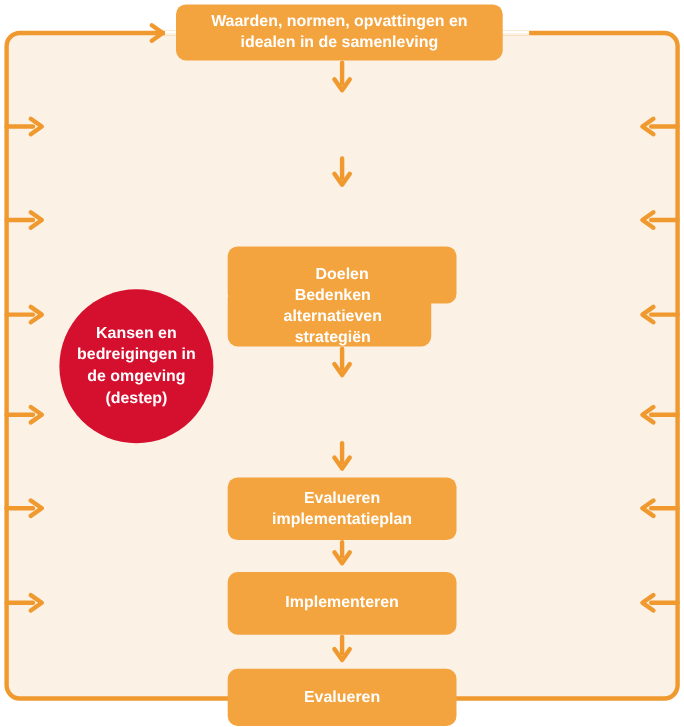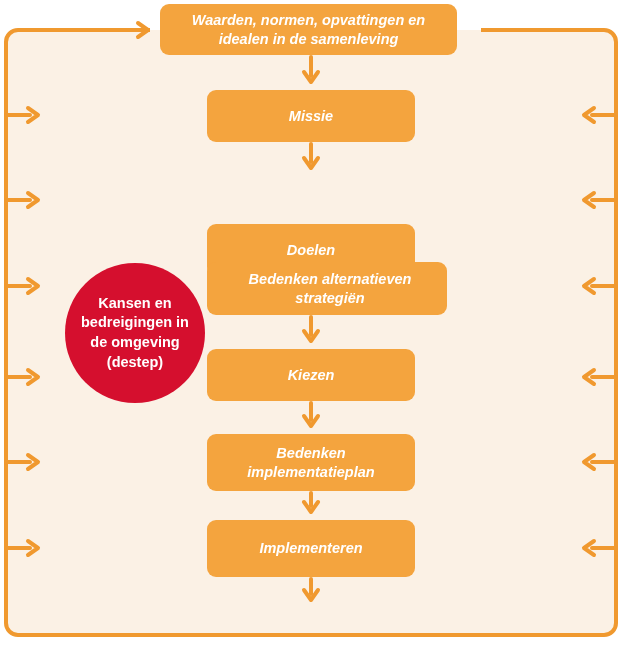--- a/index.html
+++ b/index.html
@@ -38,43 +38,42 @@
     border-radius:9px;
     color:#ffffff;
     font-weight:700;
     font-size:14.5px;
     line-height:1.3;
     display:flex;align-items:center;justify-content:center;
     text-align:center;
     padding:0 14px;
     box-sizing:border-box;
     z-index:4;
-    font-style:italic;
   }
   .node-top        {left:160px;top:4px;  width:297px;height:51px;}
   .node-missie     {left:207px;top:90px; width:208px;height:52px;}
   .node-doelen     {left:207px;top:176px;width:208px;height:52px;margin-top:48px;}
-  .node-bedenken   {left:207px;top:262px;width:240px;height:53px;padding-left:20px;}
+  .node-bedenken   {left:207px;top:262px;width:185px;height:53px;padding-left:20px;}
   .node-kiezen     {left:207px;top:349px;width:208px;height:52px;}
   .node-opstellen  {left:207px;top:434px;width:208px;height:57px;}
   .node-implement  {left:207px;top:520px;width:208px;height:57px;text-align:center;}
   .node-evalueren  {left:207px;top:608px;width:208px;height:52px;}
   .circle{
     position:absolute;
     background:#D50F2E;
     border-radius:50%;
     color:#ffffff;
     font-weight:700;
     font-size:14.5px;
     line-height:1.35;
     display:flex;align-items:center;justify-content:center;
     text-align:center;
     z-index:4;
   }
-  .circle-left {left:65px; top:263px;width:140px;height:140px;}
+  .circle-left {left:54px; top:263px;width:140px;height:140px;}
   .circle-right{left:430px;top:261px;width:142px;height:142px;}
   .circle .ctext{width:118px;}
 </style>
 </head>
 <body>
 
 <div class="canvas">
 
   <div class="frame"></div>
   <div class="frame-gap"></div>
@@ -127,24 +126,23 @@
       <path d="M311 403 V420"></path>
         <path d="M304 416 L311 426 L318 416"></path>
       <path d="M311 493 V506"></path>
         <path d="M304 502 L311 512 L318 502"></path>
       <path d="M311 579 V594"></path>
         <path d="M304 590 L311 600 L318 590"></path>
     </g>
   </svg>
 
   <div class="node node-top">Waarden, normen, opvattingen en idealen in de samenleving</div>
-  <div class="node node-missie">Missie</div>
   <div class="node node-doelen">Doelen</div>
   <div class="node node-bedenken">Bedenken alternatieven strategiën</div>
-  <div class="node node-kiezen">Kiezen</div>
-  <div class="node node-opstellen">Bedenken implementatieplan</div>
+  <div class="node node-opstellen">Evalueren implementatieplan</div>
   <div class="node node-implement">Implementeren</div>
+  <div class="node node-evalueren">Evalueren</div>
 
   <div class="circle circle-left">
     <div class="ctext">Kansen en bedreigingen in de omgeving (destep)</div>
   </div>
 
 </div>
 
 </body></html>

